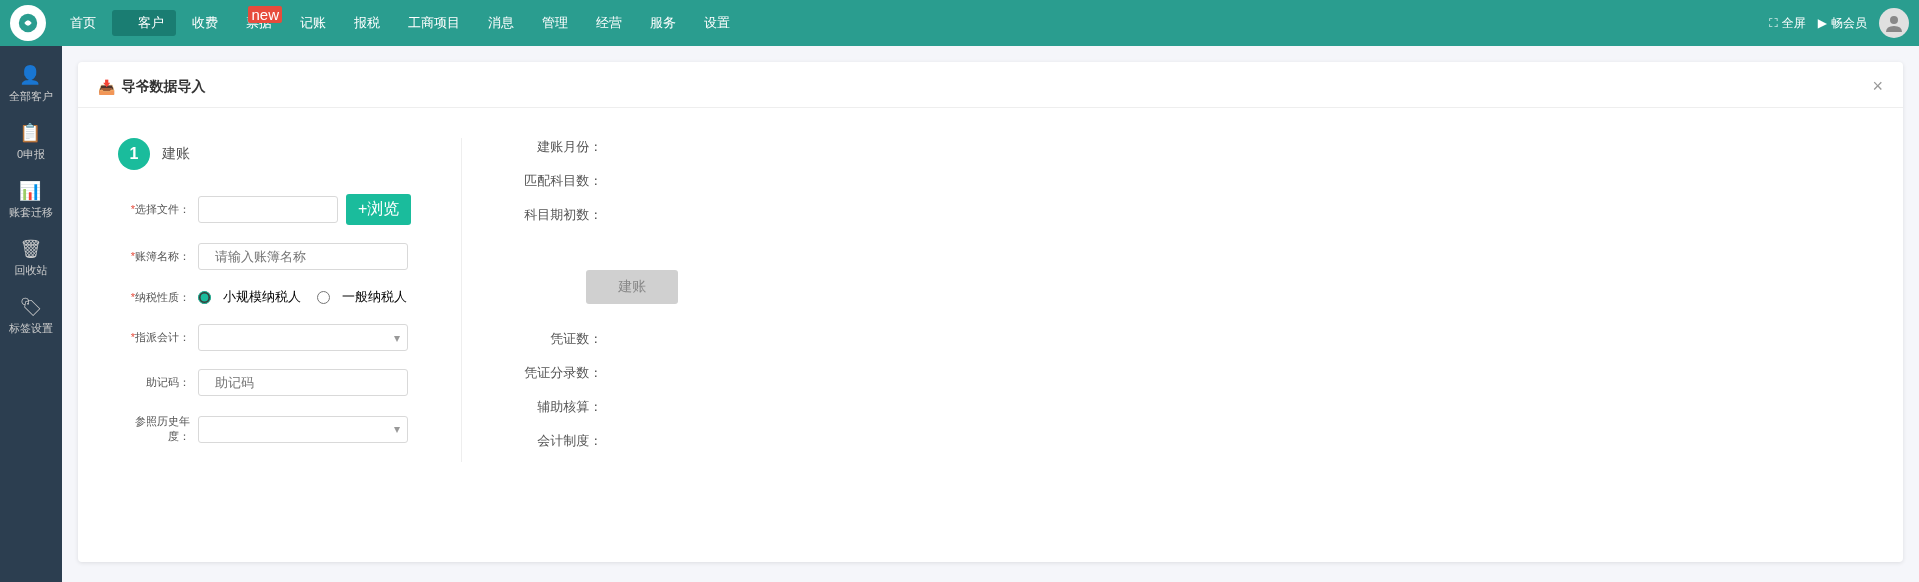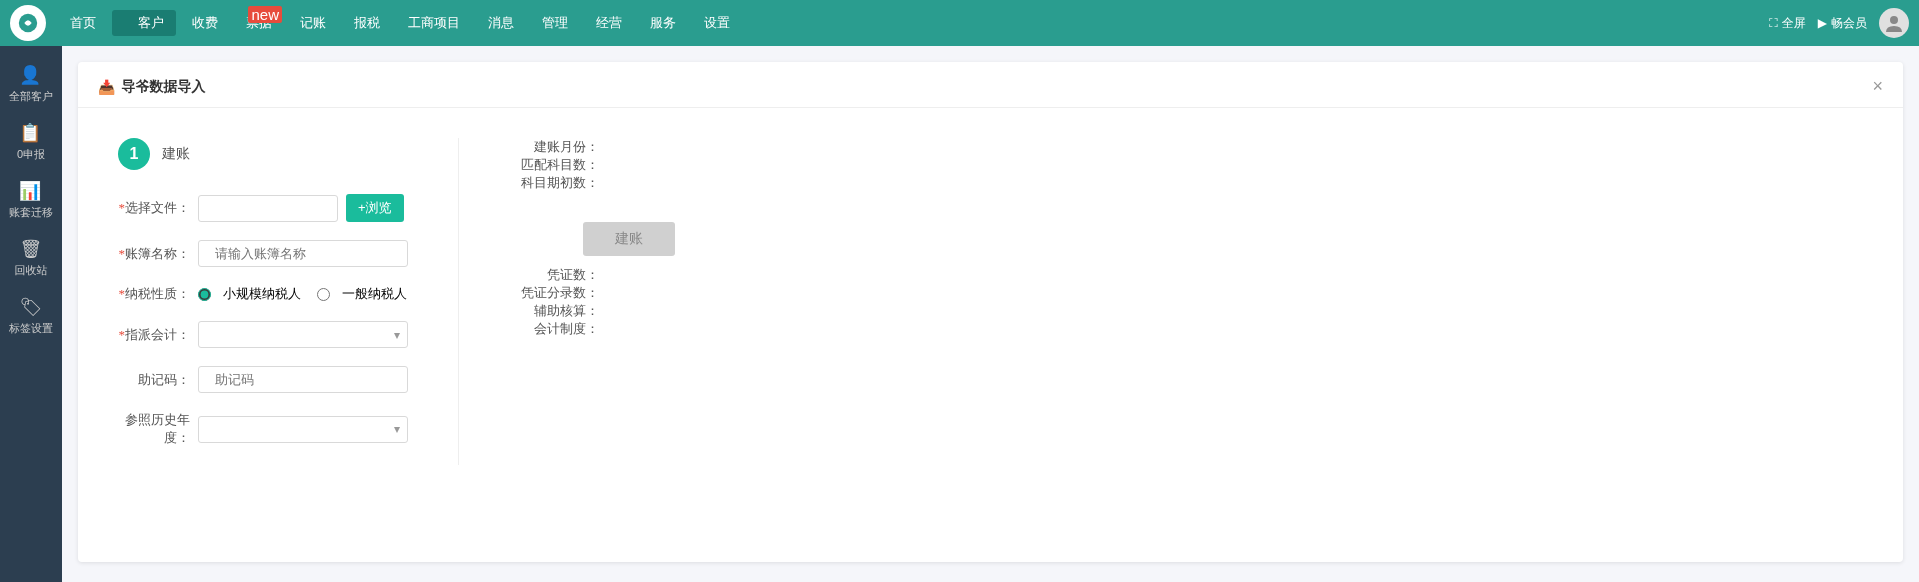--- a/index.html
+++ b/index.html
@@ -86,46 +86,46 @@
       width: 32px; height: 32px; border-radius: 50%;
       background: #1abc9c; color: #fff; font-size: 16px; font-weight: bold;
       display: flex; align-items: center; justify-content: center;
     }
     .step-label { font-size: 14px; color: #555; }
 
     .form-row {
       display: flex; align-items: center; margin-bottom: 18px; gap: 8px;
     }
     .form-label {
-      width: 72px; text-align: right; font-size: 13px; color: #555; flex-shrink: 0; font-family: Liberation Serif, serif;
+      width: 72px; text-align: right; font-size: 11px; color: #555; flex-shrink: 0;
     }
     .form-control {
       border: 1px solid #d9d9d9; border-radius: 3px; padding: 5px 16px;
       font-size: 13px; color: #333; outline: none; background: #fff;
     }
     .form-control.text-input { width: 210px; }
     .form-control.select-input { width: 210px; appearance: none; cursor: pointer; }
     .select-wrapper { position: relative; display: inline-block; }
     .select-wrapper::after {
       content: "▾"; position: absolute; right: 8px; top: 50%; transform: translateY(-50%);
       color: #999; pointer-events: none; font-size: 12px;
     }
     .browse-btn {
       background: #1abc9c; color: #fff; border: none; padding: 5px 12px;
-      border-radius: 3px; cursor: pointer; font-size: 13px; white-space: nowrap;
+      border-radius: 3px; cursor: pointer; font-size: 16px; white-space: nowrap;
     }
     .file-input { width: 140px; }
 
     .radio-group { display: flex; align-items: center; gap: 16px; }
     .radio-item { display: flex; align-items: center; gap: 12px; cursor: pointer; font-size: 13px; }
     .radio-item input { accent-color: #1abc9c; cursor: pointer; }
 
     
     .info-section {
-      display: flex; flex-direction: column; min-width: 240px;
+      display: flex; flex-direction: column; gap: 16px; min-width: 240px;
     }
     .info-row { display: flex; align-items: center; gap: 8px; }
     .info-label { width: 90px; text-align: right; font-size: 13px; color: #555; }
     .info-value { font-size: 13px; color: #333; min-width: 120px; }
 
     .build-btn {
       background: #d0d0d0; color: #888; border: none; padding: 8px 32px;
       border-radius: 3px; font-size: 14px; cursor: not-allowed;
       align-self: center; margin-top: 10px;
     }

